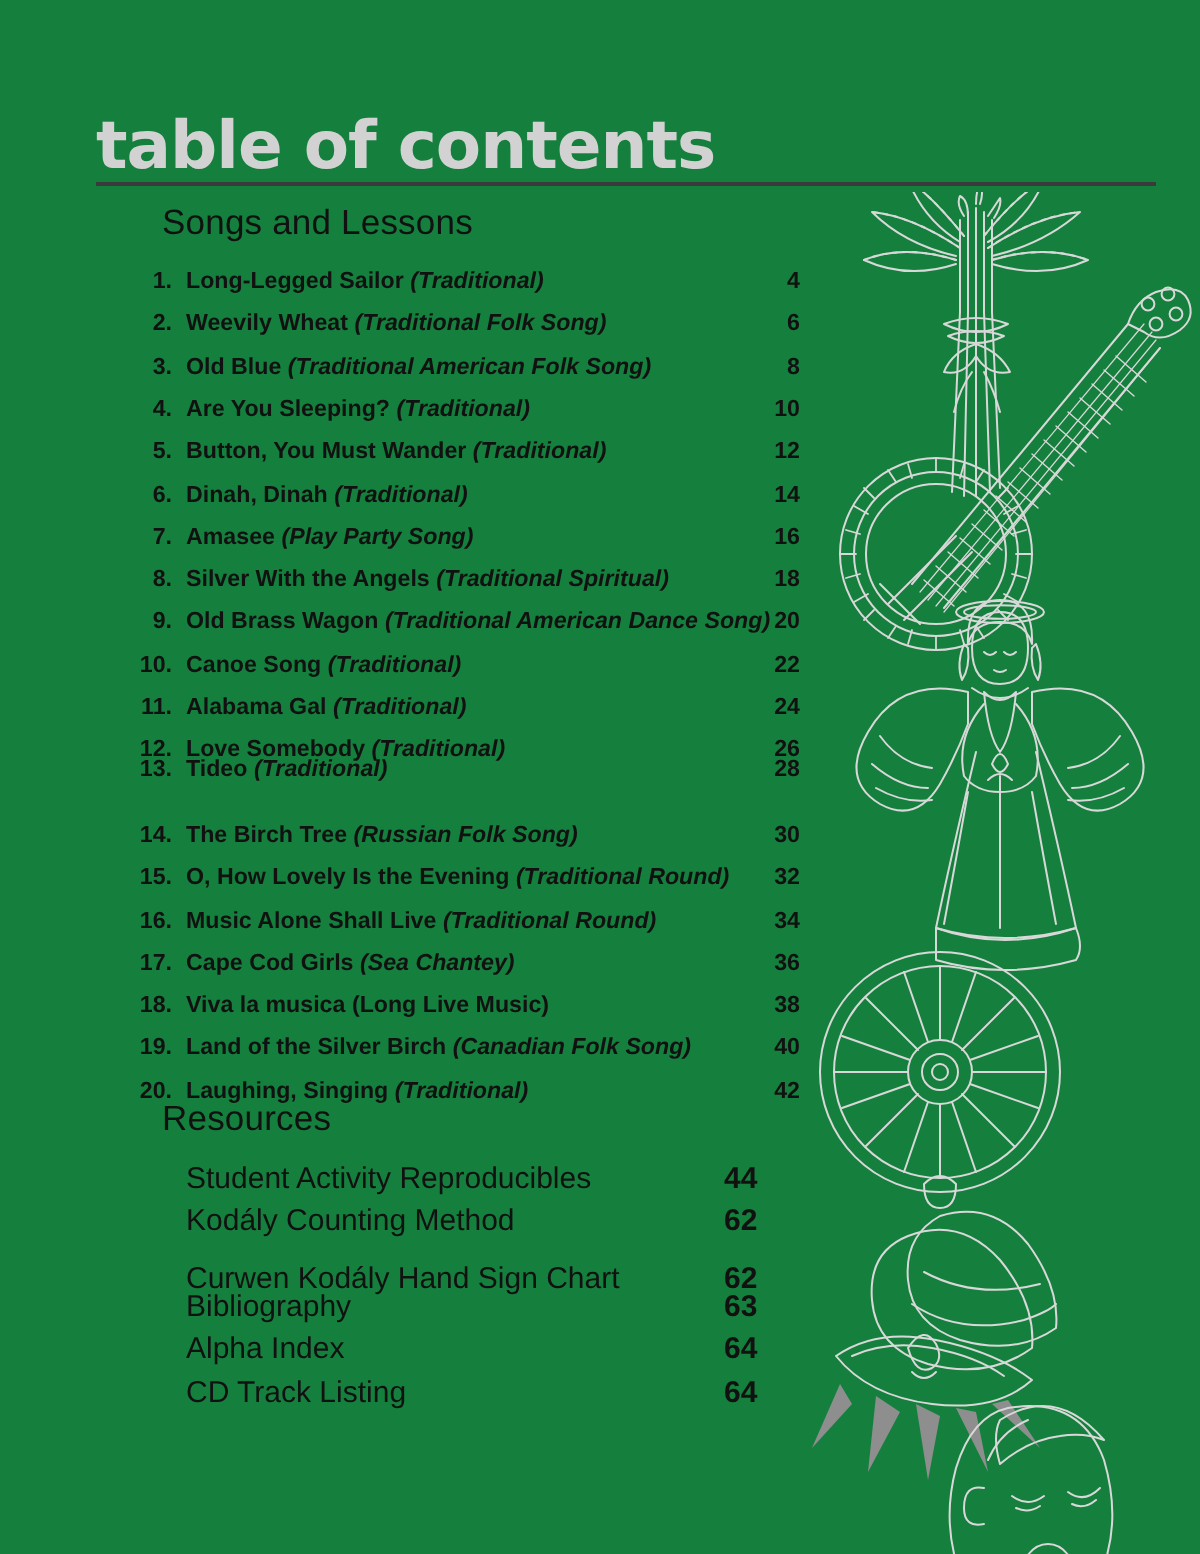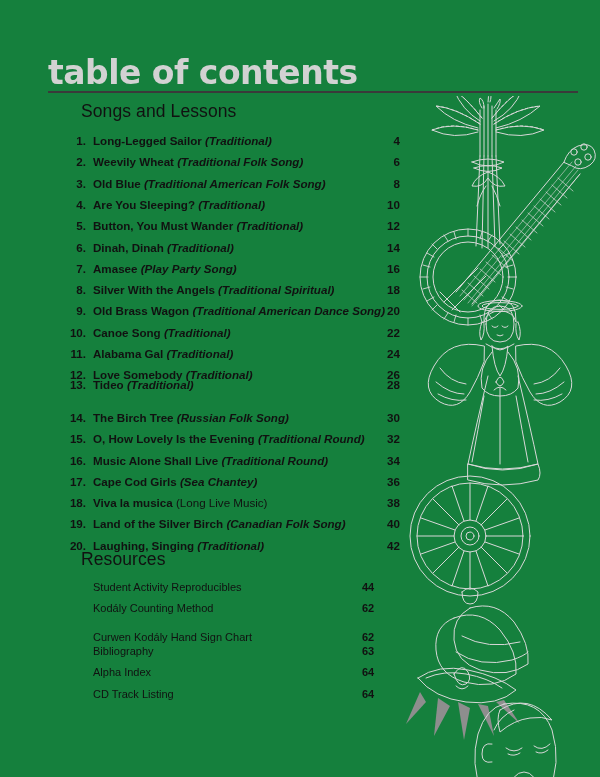--- a/index.html
+++ b/index.html
@@ -73,35 +73,35 @@
     text-align: right;
     font-weight: bold;
   }
   .entry .label {
     position: absolute;
     left: 31px;
     white-space: nowrap;
   }
   .entry .label .main { font-weight: bold; }
   .entry .label .sub  { font-style: italic; font-weight: bold; text-align: right; }
-  .entry .label .sub-roman { font-style: normal; font-weight: normal; }
+  .entry .label .sub-roman { font-style: normal; font-weight: bold; }
   .entry .pg {
     position: absolute;
     left: 300px;
     width: 38px;
     text-align: right;
     font-weight: bold;
   }
 
   .res-entry {
     position: absolute;
     left: 93px;
     width: 310px;
     height: 20px;
-    font-size: 11px;
+    font-size: 15px;
     color: #111;
   }
   .res-entry .label {
     position: absolute;
     left: 0;
     white-space: nowrap;
   }
   .res-entry .pg {
     position: absolute;
     left: 269px;

